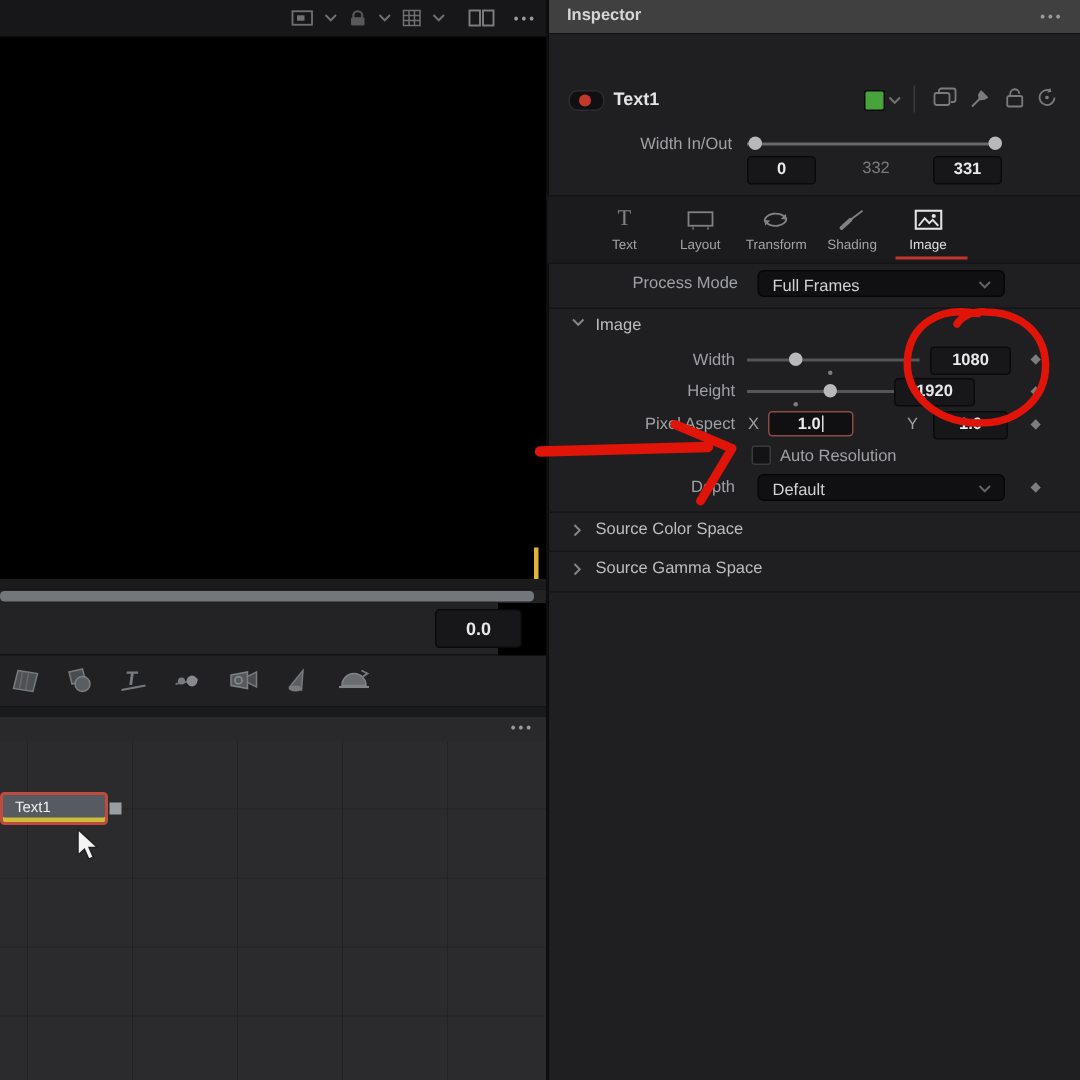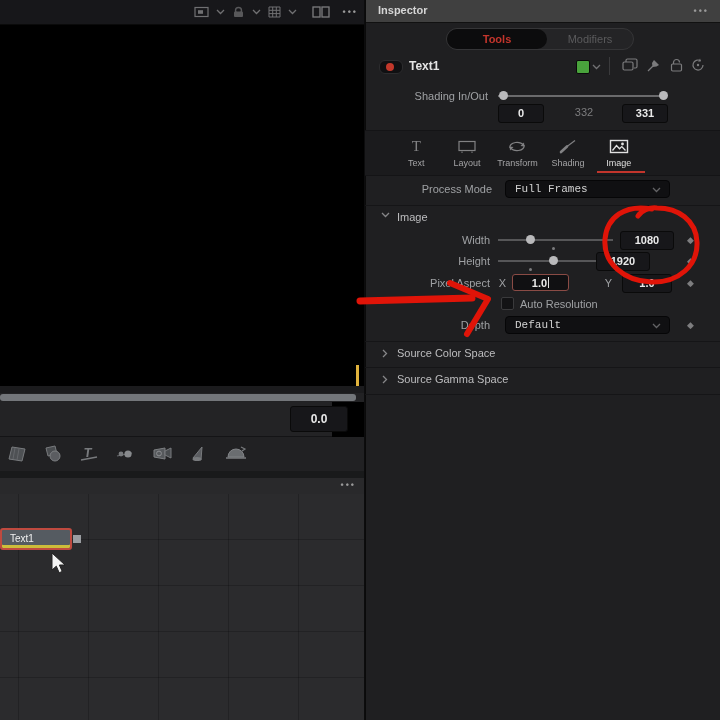--- a/index.html
+++ b/index.html
@@ -69,21 +69,21 @@
   #tool-tabs-band{position:absolute;left:365px;top:130px;width:355px;height:44px;background:#1b1b1d;border-top:1px solid #141416;border-bottom:1px solid #141416;}
   #tool-tabs{position:absolute;left:26px;top:0;width:304px;height:44px;display:flex;}
   .ttab{width:50.6px;display:flex;flex-direction:column;align-items:center;justify-content:flex-start;padding-top:6px;box-sizing:border-box;}
   .ttab .ic{height:18px;display:flex;align-items:center;justify-content:center;opacity:.75;}
   .ttab .lb{font-size:9px;color:#a3a3a5;margin-top:3px;}
   .ttab.active .ic{opacity:1;}
   .ttab.active .lb{color:#dedede;}
   #tab-underline{position:absolute;left:232px;top:40px;width:48px;height:2px;background:#c3352c;}
   
   .dropdown{position:absolute;height:18px;background:#101012;border:1px solid #060607;border-radius:4px;box-sizing:border-box;
-     display:flex;align-items:center;font-size:11px;color:#d2d2d2;padding-left:9px;font-family:Liberation Mono, monospace;}
+     display:flex;align-items:flex-end;font-size:11px;color:#d2d2d2;padding-left:9px;}
   .dd-chev{position:absolute;right:8px;top:6px;opacity:.6;}
   
   .section-h{position:absolute;font-size:11px;color:#bdbdbf;}
   .chev{opacity:.65;}
   .slider-track{position:absolute;height:2px;background:#565658;}
   .slider-dot{position:absolute;width:3px;height:3px;border-radius:50%;background:#7c7c7e;}
   .kf{position:absolute;color:#7d7d7f;font-size:9px;font-family:"DejaVu Sans",sans-serif;}
   #pa-x-input{position:absolute;left:512px;top:274px;width:57px;height:17px;background:#101012;border:1px solid #8a4b45;border-radius:3px;
      box-sizing:border-box;display:flex;align-items:center;justify-content:center;font-size:11px;font-weight:bold;color:#e9e9e9;}
   #pa-x-input .caret{display:inline-block;width:1px;height:11px;background:#e0e0e0;margin-left:1px;}
@@ -220,24 +220,20 @@
     </div>
   </div>
 
   <div id="inspector" class="abs">
 
     <div id="insp-title">
       <span class="t">Inspector</span>
       <span class="dots">•••</span>
     </div>
 
-    <div id="mode-tabs">
-      <div id="tab-tools">Tools</div>
-      <div id="tab-modifiers">Modifiers</div>
-    </div>
 
     <div id="node-row">
       <div id="node-toggle">
           <i></i>
         </div>
       <span id="node-name">Text1</span>
       <div id="color-swatch"></div>
       <span class="hdr-ic" style="left:226px;top:9px">
         <svg width="9" height="6">
             <polyline points="1,1 4.5,4.5 8,1" fill="none" stroke="#8e8e90" stroke-width="1.3"></polyline>
@@ -265,21 +261,21 @@
       <span class="hdr-ic" style="left:325px">
         <svg width="15" height="14">
             <path d="M12 7 A5 5 0 1 1 9.5 2.7" fill="none" stroke="#9a9a9c" stroke-width="1.2"></path>
             <path d="M9 0.5 L10 3.2 L7.2 3.8" fill="#9a9a9c"></path>
             <circle cx="7" cy="7" r="1.2" fill="#9a9a9c"></circle>
           </svg>
       </span>
     </div>
   </div>
 
-  <span class="lbl abs" style="left:385px;top:90px;width:103px">Shading In/Out</span>
+  <span class="lbl abs" style="left:385px;top:90px;width:103px">Width In/Out</span>
   <div id="gio-track" class="abs"></div>
   <span class="handle abs" style="left:499px;top:91px"></span>
   <span class="handle abs" style="left:659px;top:91px"></span>
   <div class="numbox valuebox abs" style="left:498px;top:104px;width:44px">0</div>
   <span class="abs" style="left:564px;top:106px;width:40px;text-align:center;font-size:11px;color:#7c7c7e">332</span>
   <div class="numbox valuebox abs" style="left:622px;top:104px;width:44px">331</div>
 
   <div id="tool-tabs-band">
     <div id="tool-tabs">
       <div class="ttab">

